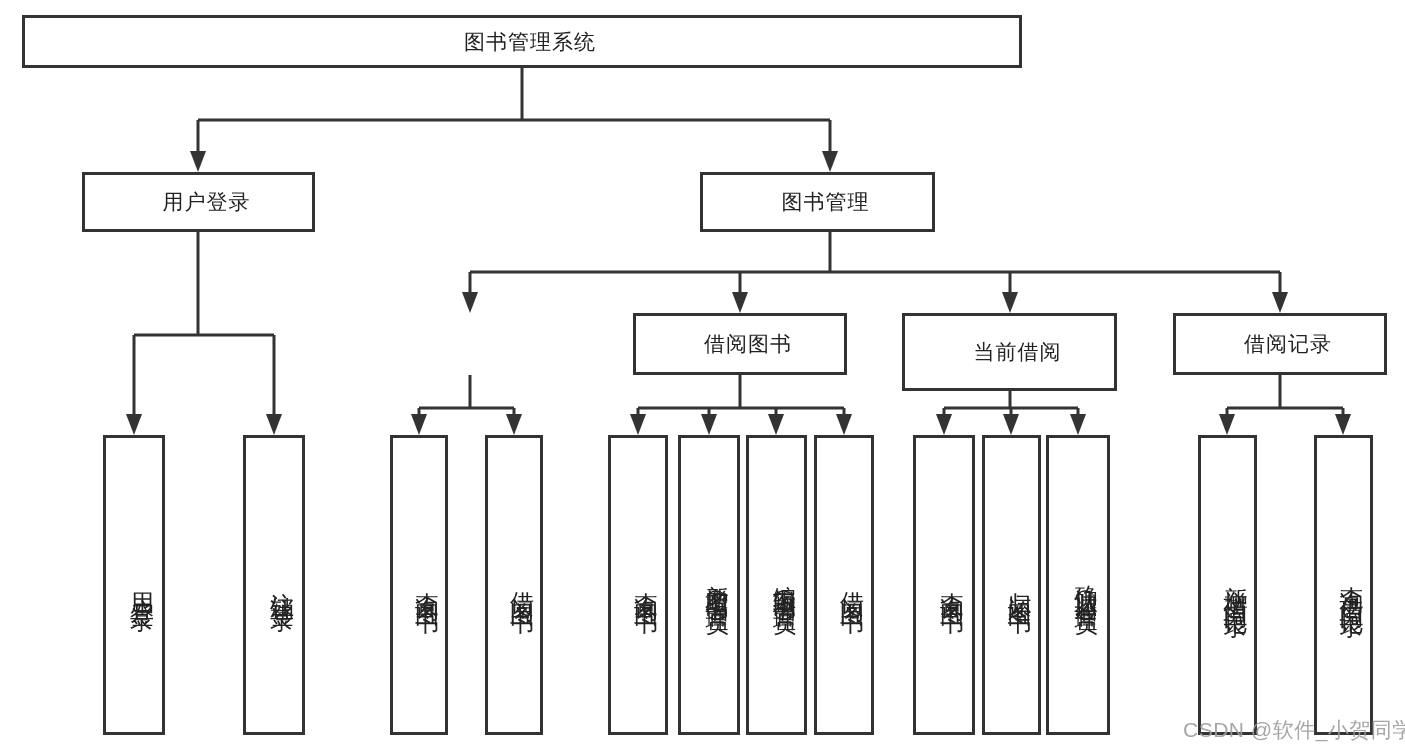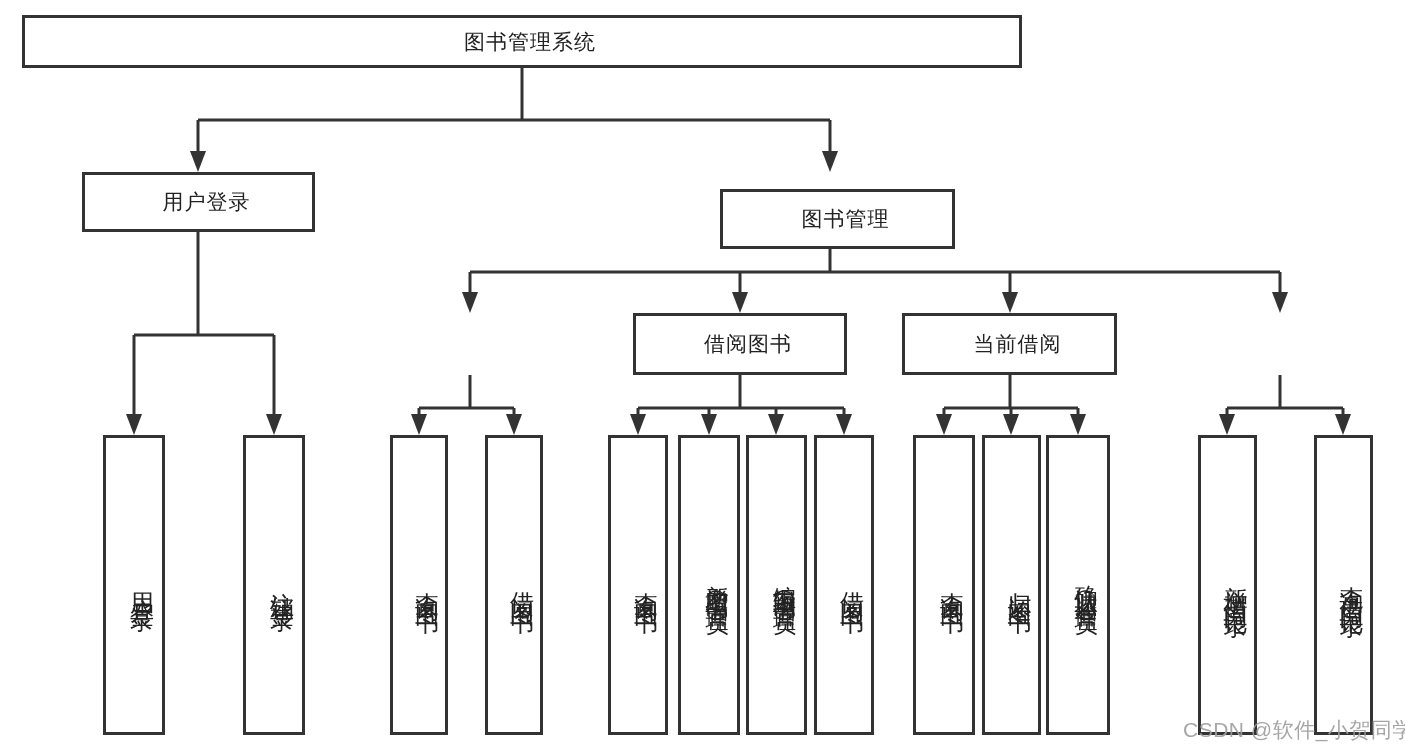--- a/index.html
+++ b/index.html
@@ -130,24 +130,25 @@
       <polygon points="1070,414 1086,414 1078,435"></polygon>
 
       <polygon points="1219,414 1235,414 1227,435"></polygon>
       <polygon points="1335,414 1351,414 1343,435"></polygon>
     </g>
   </svg>
 
   <div class="node h" style="left:22px; top:15px; width:1000px; height:53px;">图书管理系统</div>
 
   <div class="node h" style="left:82px; top:172px; width:233px; height:60px;">用户登录</div>
-  <div class="node h" style="left:720px; top:172px; width:235px; height:60px;margin-top:17px;">图书管理</div>
+  <div class="node h" style="left:700px; top:172px; width:235px; height:60px;">图书管理</div>
 
   <div class="node h" style="left:633px; top:313px; width:214px; height:62px;">借阅图书</div>
-  <div class="node h" style="left:902px; top:313px; width:215px; height:62px;">当前借阅</div>
+  <div class="node h" style="left:902px; top:313px; width:215px; height:78px;">当前借阅</div>
+  <div class="node h" style="left:1173px; top:313px; width:214px; height:62px;">借阅记录</div>
 
   <div class="node v" style="left:103px; top:435px; width:62px; height:300px;">
     <span class="vtext">用户登录</span>
   </div>
   <div class="node v" style="left:243px; top:435px; width:62px; height:300px;">
     <span class="vtext">注销登录</span>
   </div>
 
   <div class="node v" style="left:390px; top:435px; width:58px; height:300px;">
     <span class="vtext">查询图书</span>

